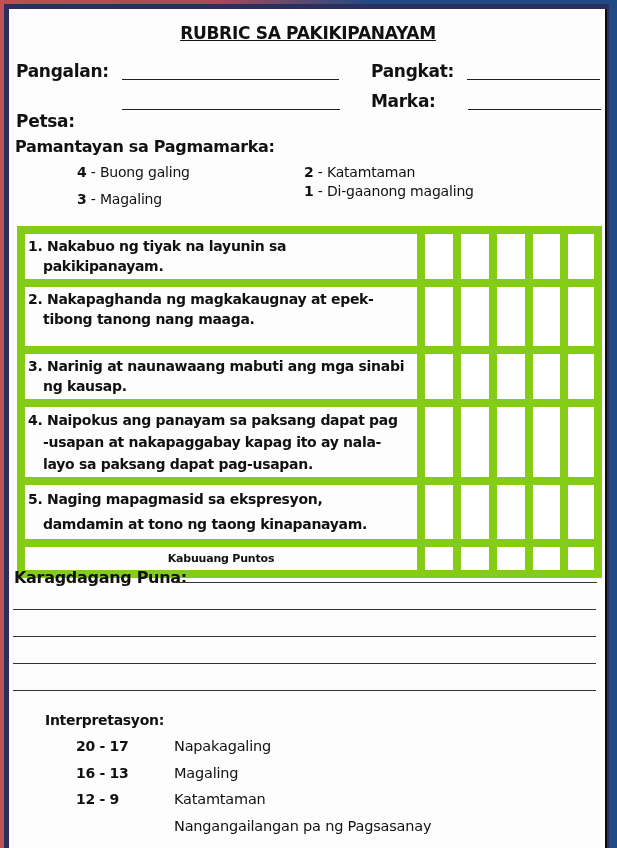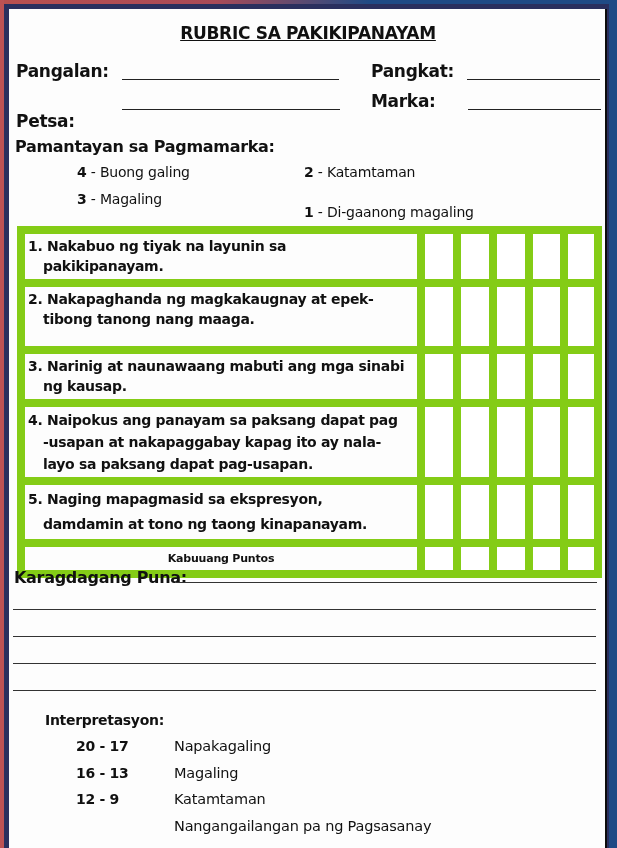--- a/index.html
+++ b/index.html
@@ -72,21 +72,21 @@
 
   <div class="legend-item" style="left:68px; top:155px;">
     <b>4</b><span> - </span><span>Buong galing</span>
   </div>
   <div class="legend-item" style="left:68px; top:182px;">
     <b>3</b><span> - </span><span>Magaling</span>
   </div>
   <div class="legend-item" style="left:295px; top:155px;">
     <b>2</b><span> - </span><span>Katamtaman</span>
   </div>
-  <div class="legend-item" style="left:295px; top:195px;">
+  <div class="legend-item" style="left:295px; top:174px;">
     <b>1</b><span> - </span><span>Di-gaanong magaling</span>
   </div>
 
   <table class="rubric">
     <colgroup>
       <col style="width:400px">
       <col style="width:36px">
       <col style="width:36px">
       <col style="width:36px">
       <col style="width:35px">

